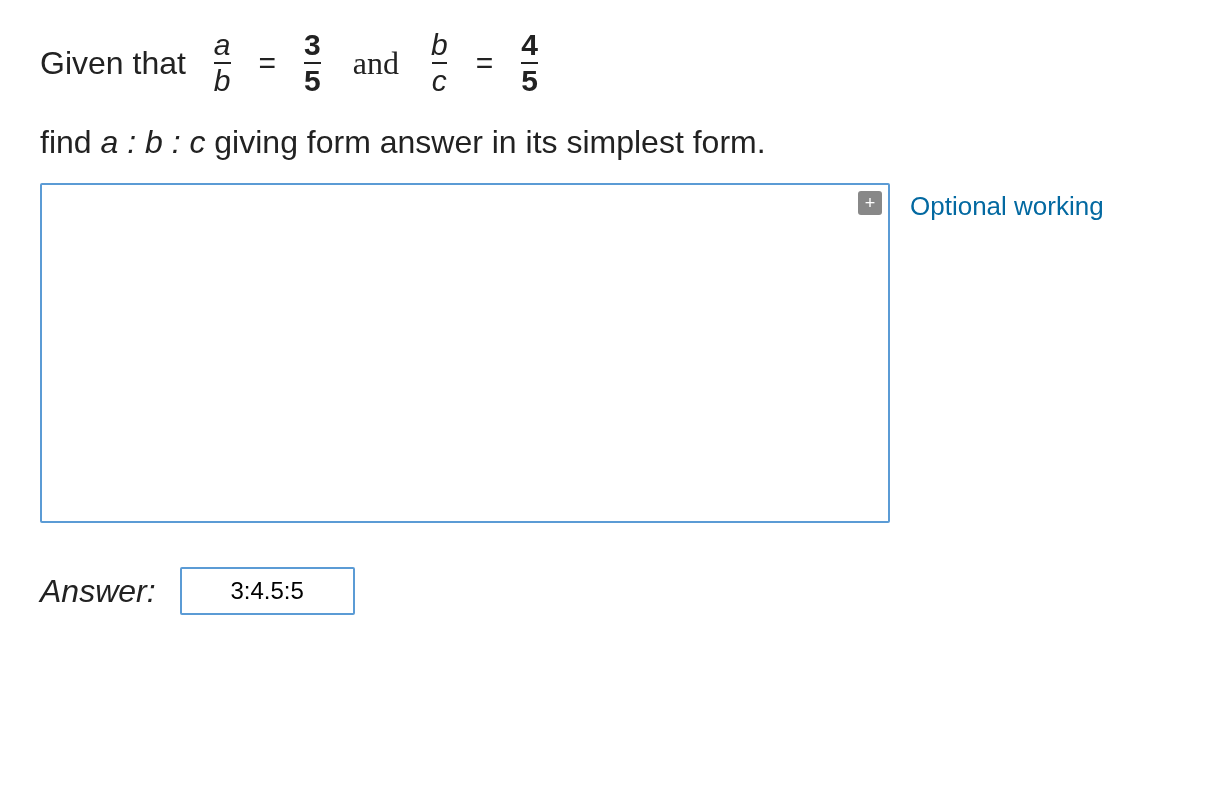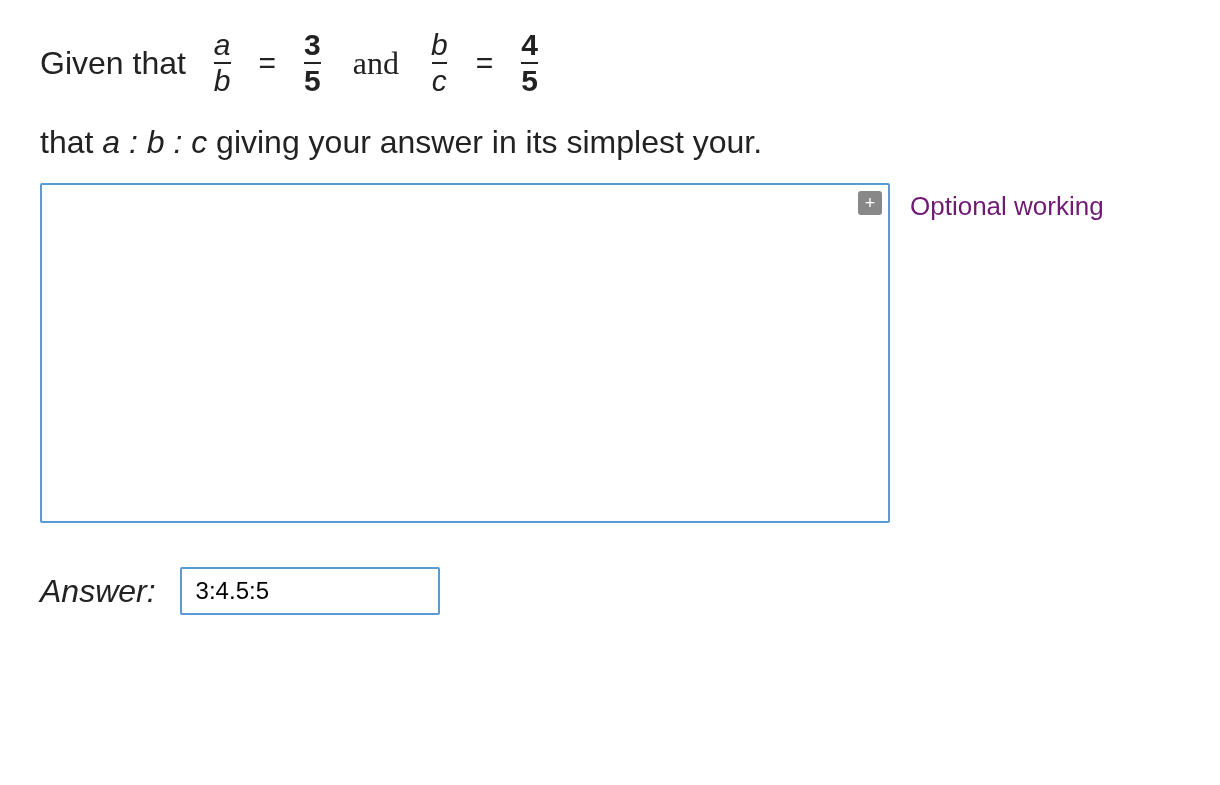--- a/index.html
+++ b/index.html
@@ -130,21 +130,21 @@
       cursor: pointer;
       font-size: 18px;
       display: flex;
       align-items: center;
       justify-content: center;
       padding: 0;
     }
 
     .optional-working {
       font-size: 26px;
-      color: #701a75;
+      color: #0369a1;
       cursor: pointer;
       white-space: nowrap;
       margin-top: 8px;
     }
 
     .answer-line {
       display: flex;
       align-items: center;
       font-size: 32px;
       gap: 24px;
@@ -153,22 +153,23 @@
     .answer-label {
       font-style: italic;
       font-size: 32px;
     }
 
     .answer-input {
       border: 2px solid #5b9bd5;
       border-radius: 2px;
       padding: 8px 14px;
       font-size: 24px;
-      width: 260px;
+      width: 175px;
       outline: none;
+      text-align: center;
     }
   </style>
 </head>
 <body>
 
 <div class="question-line">
   <span class="given-that-text">Given that</span>
 
   <span class="fraction">
     <span class="numerator">a</span>
@@ -191,23 +192,23 @@
 
   <span class="equals">=</span>
 
   <span class="number-frac">
     <span class="num-top">4</span>
     <span class="num-bottom">5</span>
   </span>
 </div>
 
 <div class="find-line">
-  <span>that</span>
+  <span>find</span>
   <em> a : b : c </em>
-  <span>giving your answer in its simplest your.</span>
+  <span>giving form answer in its simplest form.</span>
 </div>
 
 <div class="working-area">
   <div class="textarea-wrapper">
     <textarea class="working-textarea" aria-label="Working space" style=""></textarea>
     <button class="expand-btn">+</button>
   </div>
   <span class="optional-working">Optional working</span>
 </div>
 

